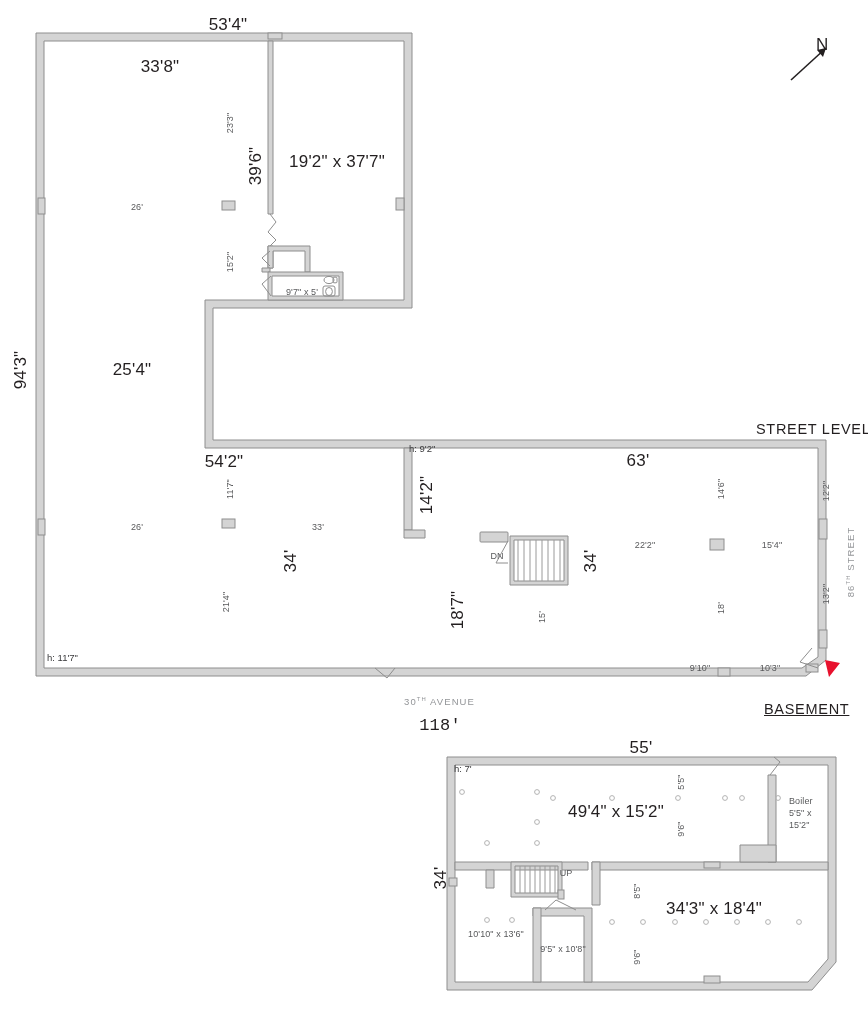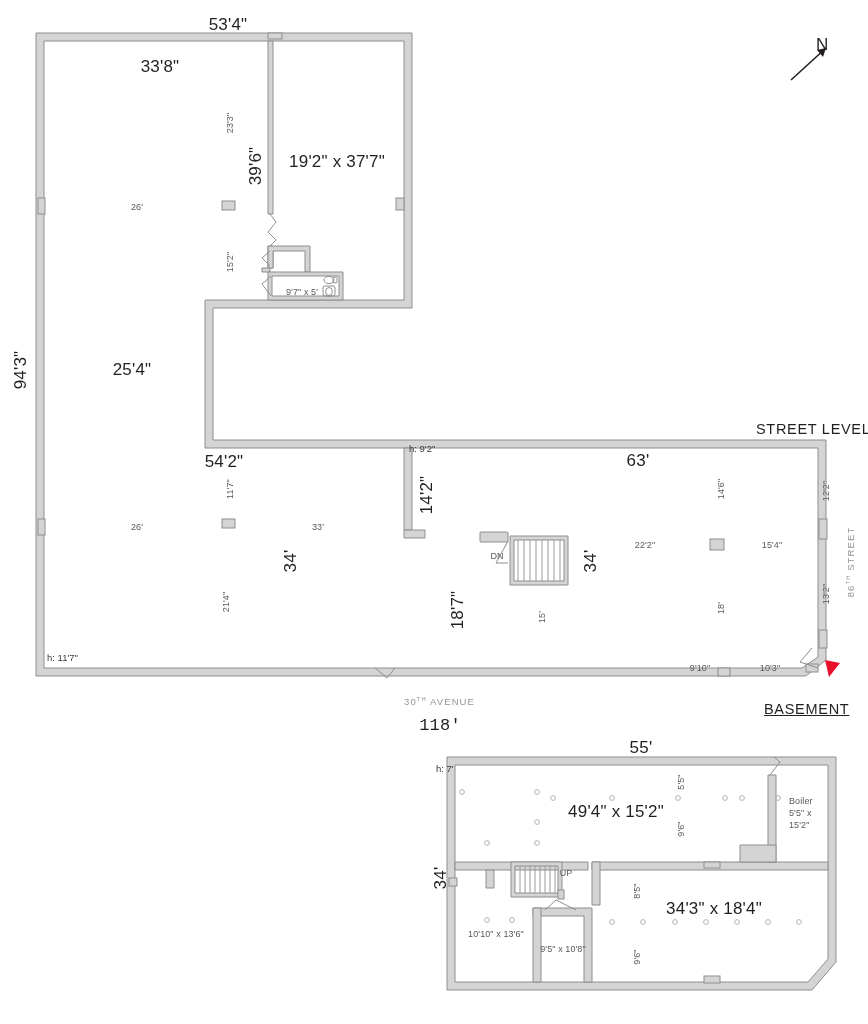--- a/index.html
+++ b/index.html
@@ -323,21 +323,21 @@
   </div>
 
   <div class="lbl north-n" style="left:816px; top:36px;">N</div>
 
   <div class="lbl title" style="left:764px; top:702px;text-decoration:underline;">BASEMENT</div>
 
   <div class="lbl maj ctr" style="left:641px; top:747px;">55'</div>
 
   <div class="lbl maj ctr-rot" style="left:440px; top:878px;">34'</div>
 
-  <div class="lbl min-b" style="left:436px; top:764px;">h: 7'</div>
+  <div class="lbl min-b" style="left:454px; top:764px;">h: 7'</div>
 
   <div class="lbl maj ctr" style="left:616px; top:811px;">49'4" x 15'2"</div>
 
   <div class="lbl min ctr-rot" style="left:681px; top:782px;">5'5"</div>
 
   <div class="lbl min ctr-rot" style="left:681px; top:829px;">9'6"</div>
 
   <div class="lbl min" style="left:789px; top:795px; line-height:1.35;">
     <div>Boiler</div>
     <div>5'5" x</div>

